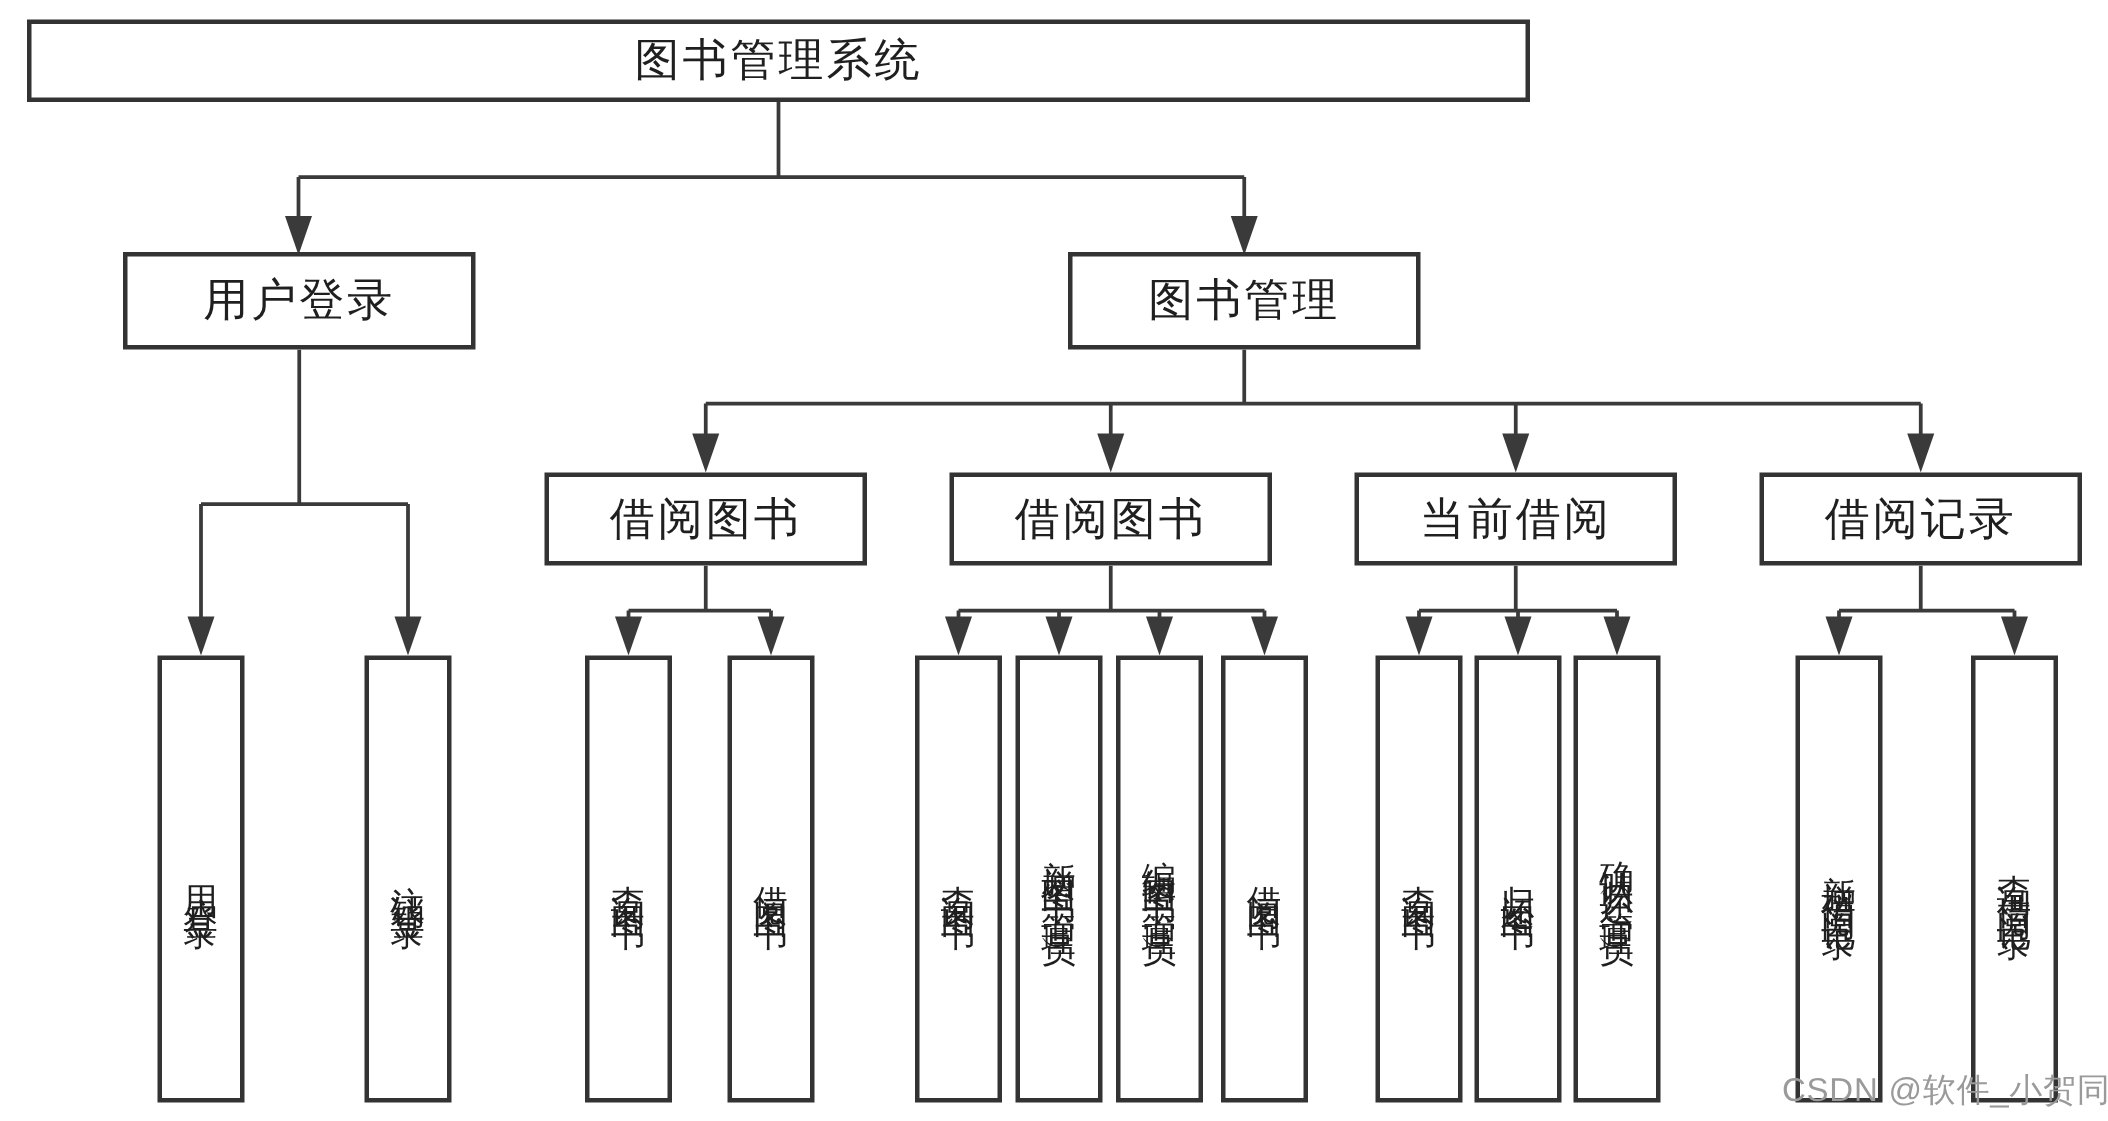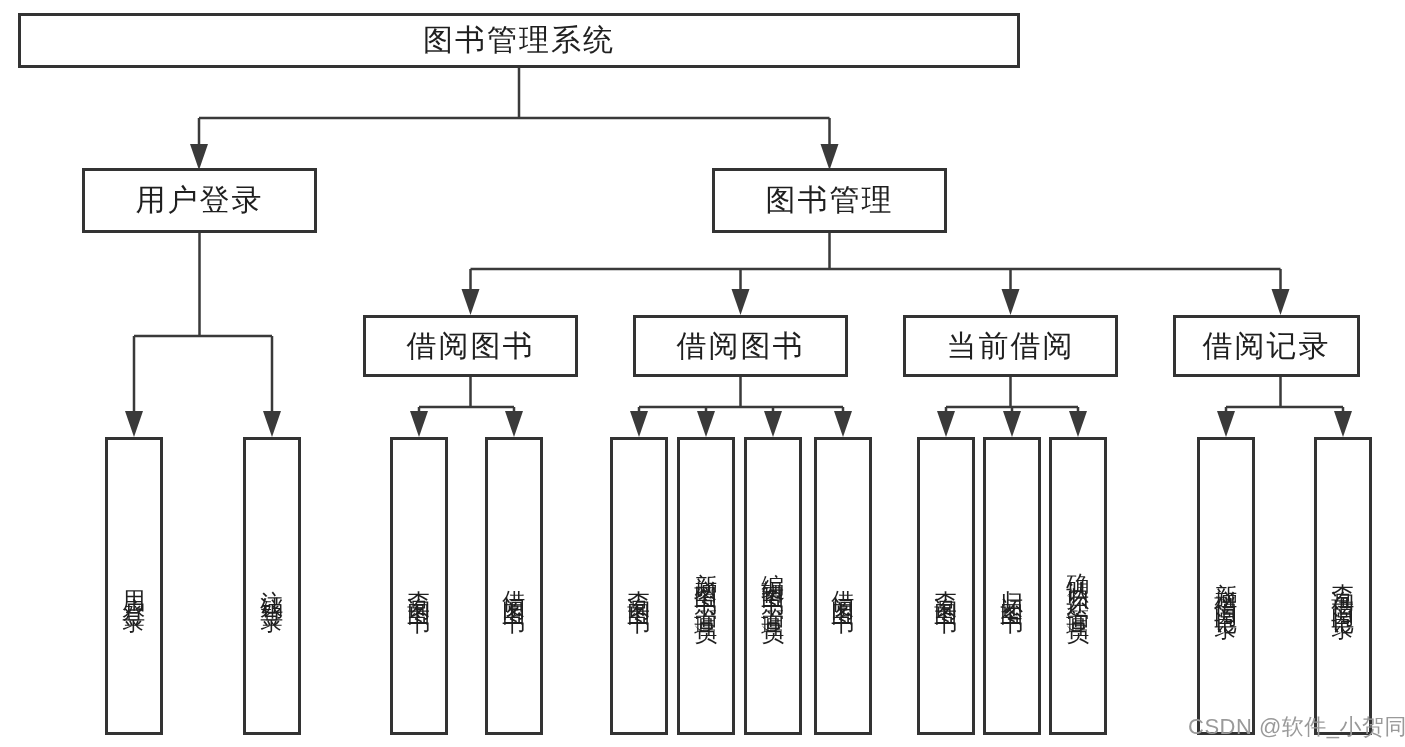--- a/index.html
+++ b/index.html
@@ -93,21 +93,21 @@
   </svg>
 
   <div class="box" style="left:18px;top:13px;width:1002px;height:55px">图书管理系统</div>
 
   <div class="box" style="left:82px;top:168px;width:235px;height:65px">用户登录</div>
   <div class="box" style="left:712px;top:168px;width:235px;height:65px">图书管理</div>
 
   <div class="box" style="left:363px;top:315px;width:215px;height:62px">借阅图书</div>
   <div class="box" style="left:633px;top:315px;width:215px;height:62px">借阅图书</div>
   <div class="box" style="left:903px;top:315px;width:215px;height:62px">当前借阅</div>
-  <div class="box" style="left:1173px;top:315px;width:187px;height:62px">借阅记录</div>
+  <div class="box" style="left:1173px;top:315px;width:215px;height:62px">借阅记录</div>
 
   <div class="box v" style="left:105px;top:437px;width:58px;height:298px">用户登录</div>
   <div class="box v" style="left:243px;top:437px;width:58px;height:298px">注销登录</div>
 
   <div class="box v" style="left:390px;top:437px;width:58px;height:298px">查询图书</div>
   <div class="box v" style="left:485px;top:437px;width:58px;height:298px">借阅图书</div>
 
   <div class="box v" style="left:610px;top:437px;width:58px;height:298px">查询图书</div>
   <div class="box v" style="left:677px;top:437px;width:58px;height:298px">新增图书（管理员）</div>
   <div class="box v" style="left:744px;top:437px;width:58px;height:298px">编辑图书（管理员）</div>

